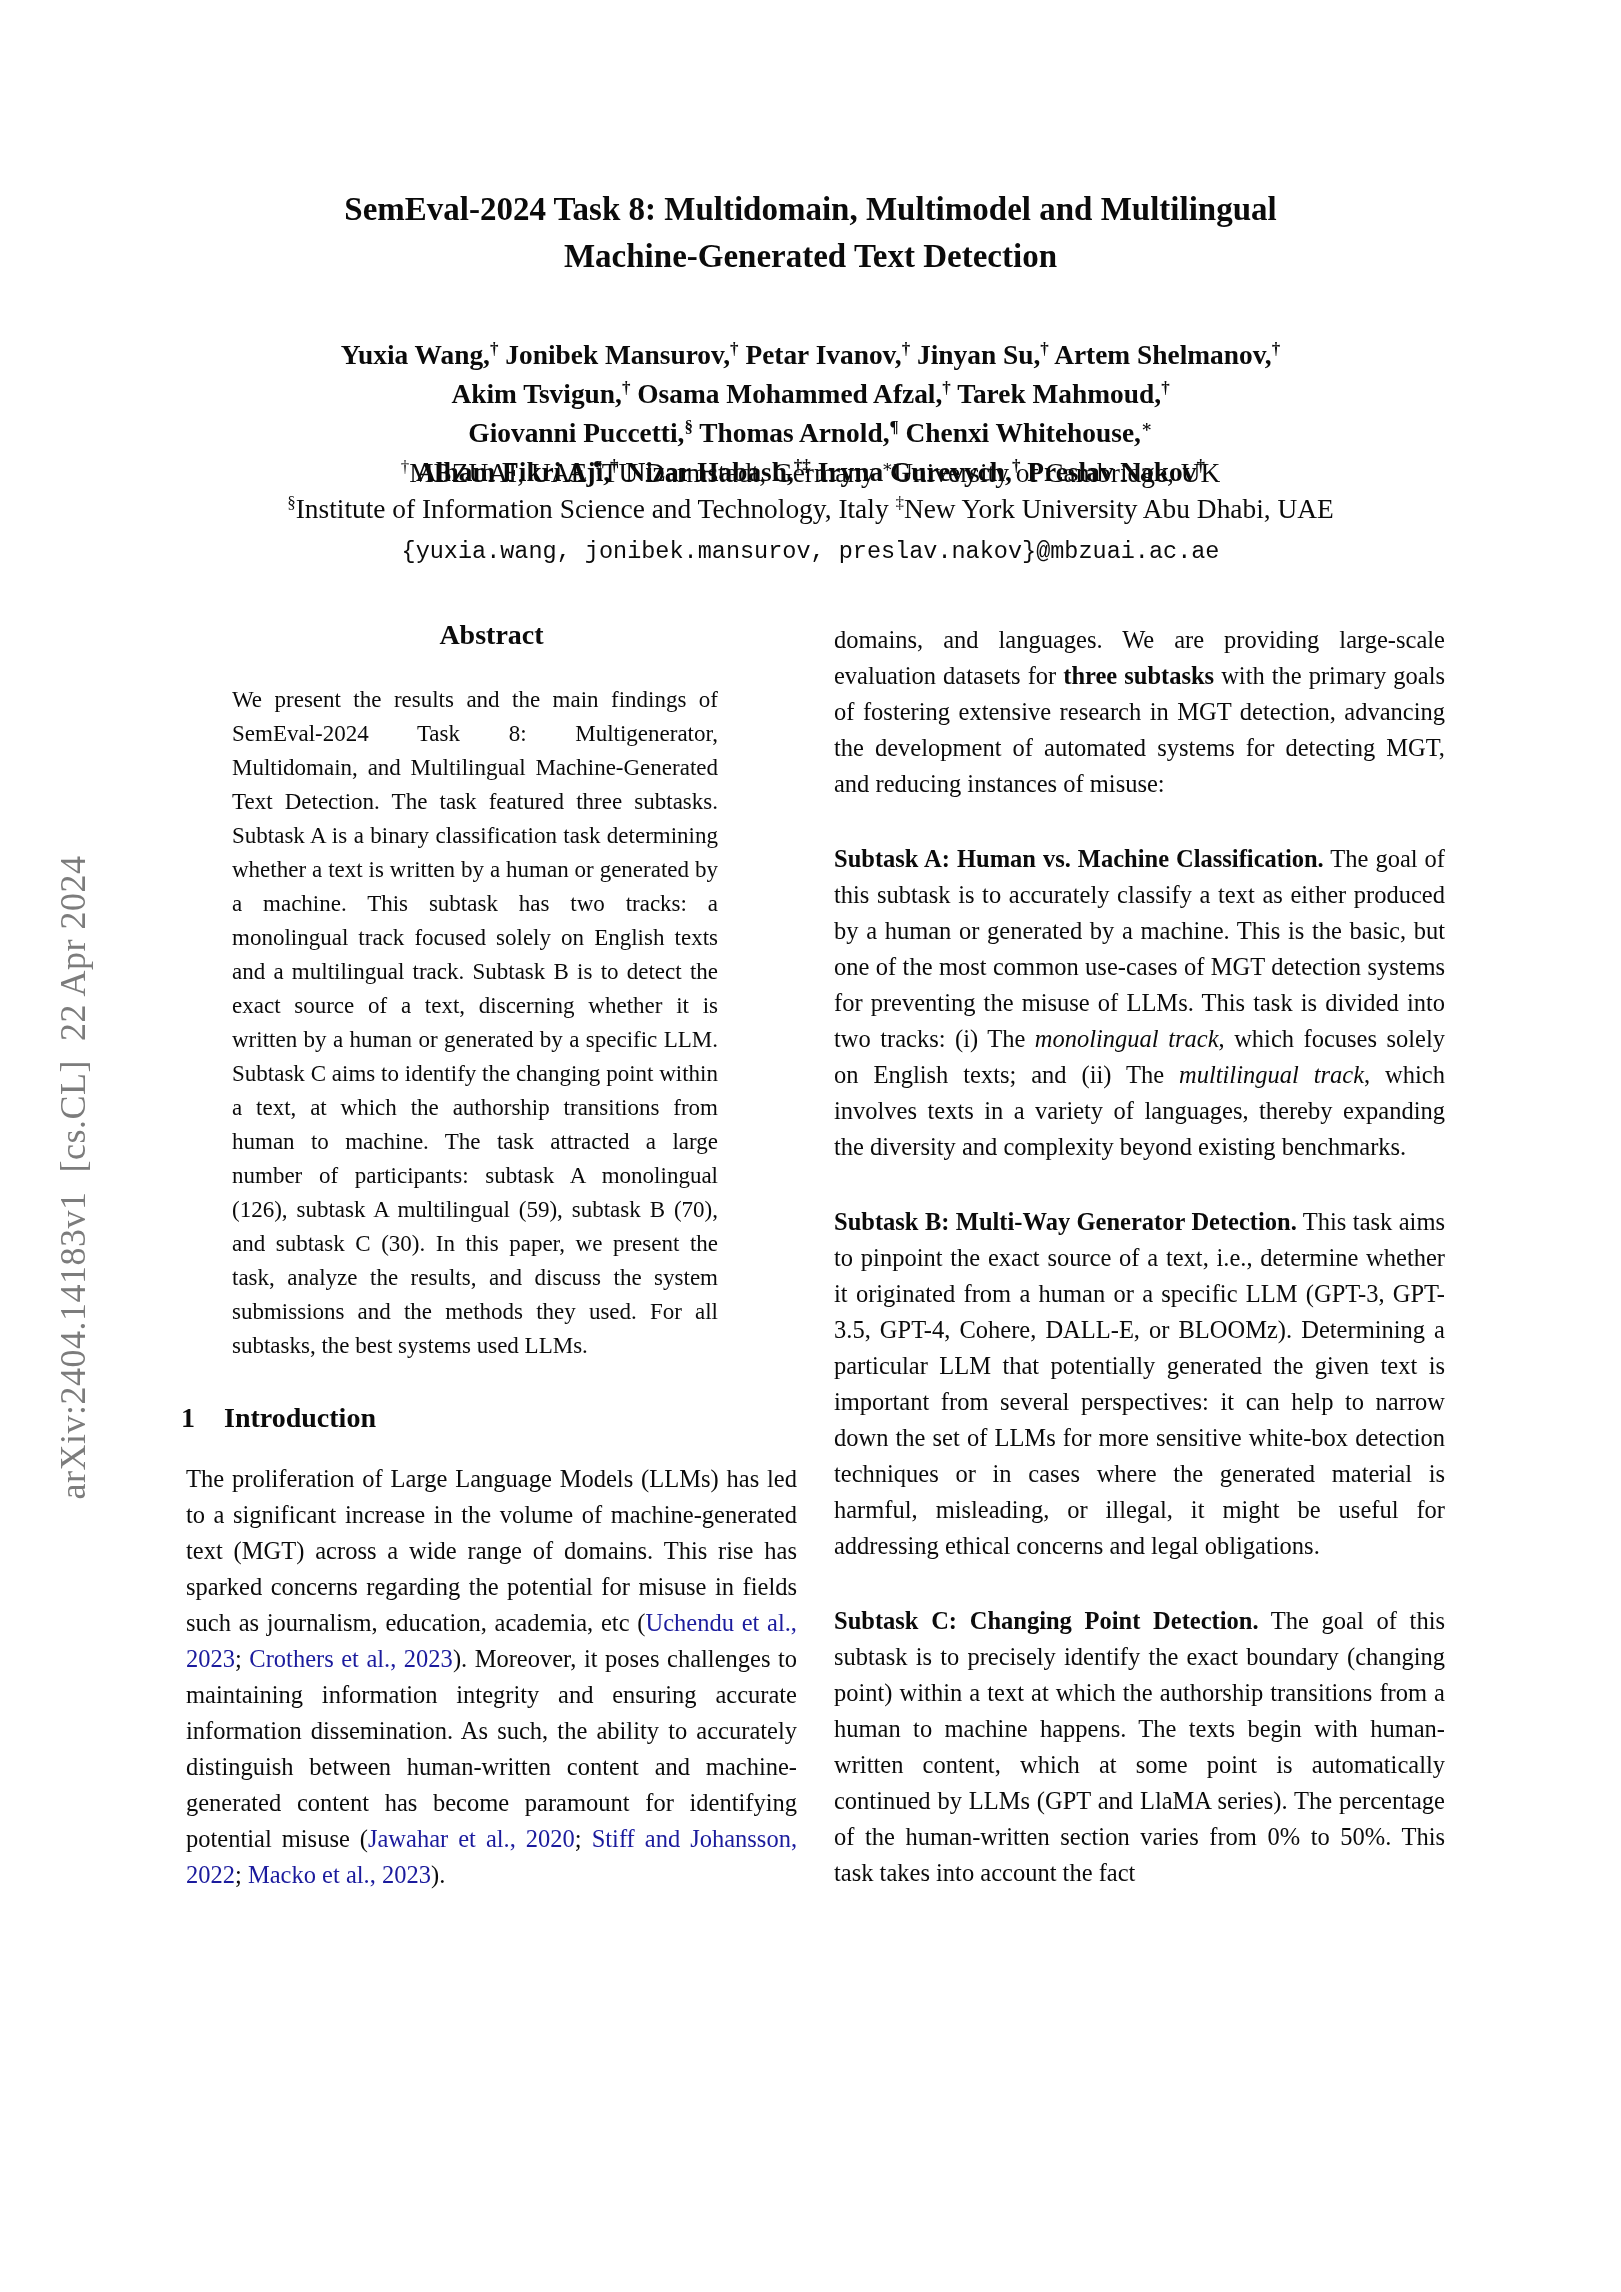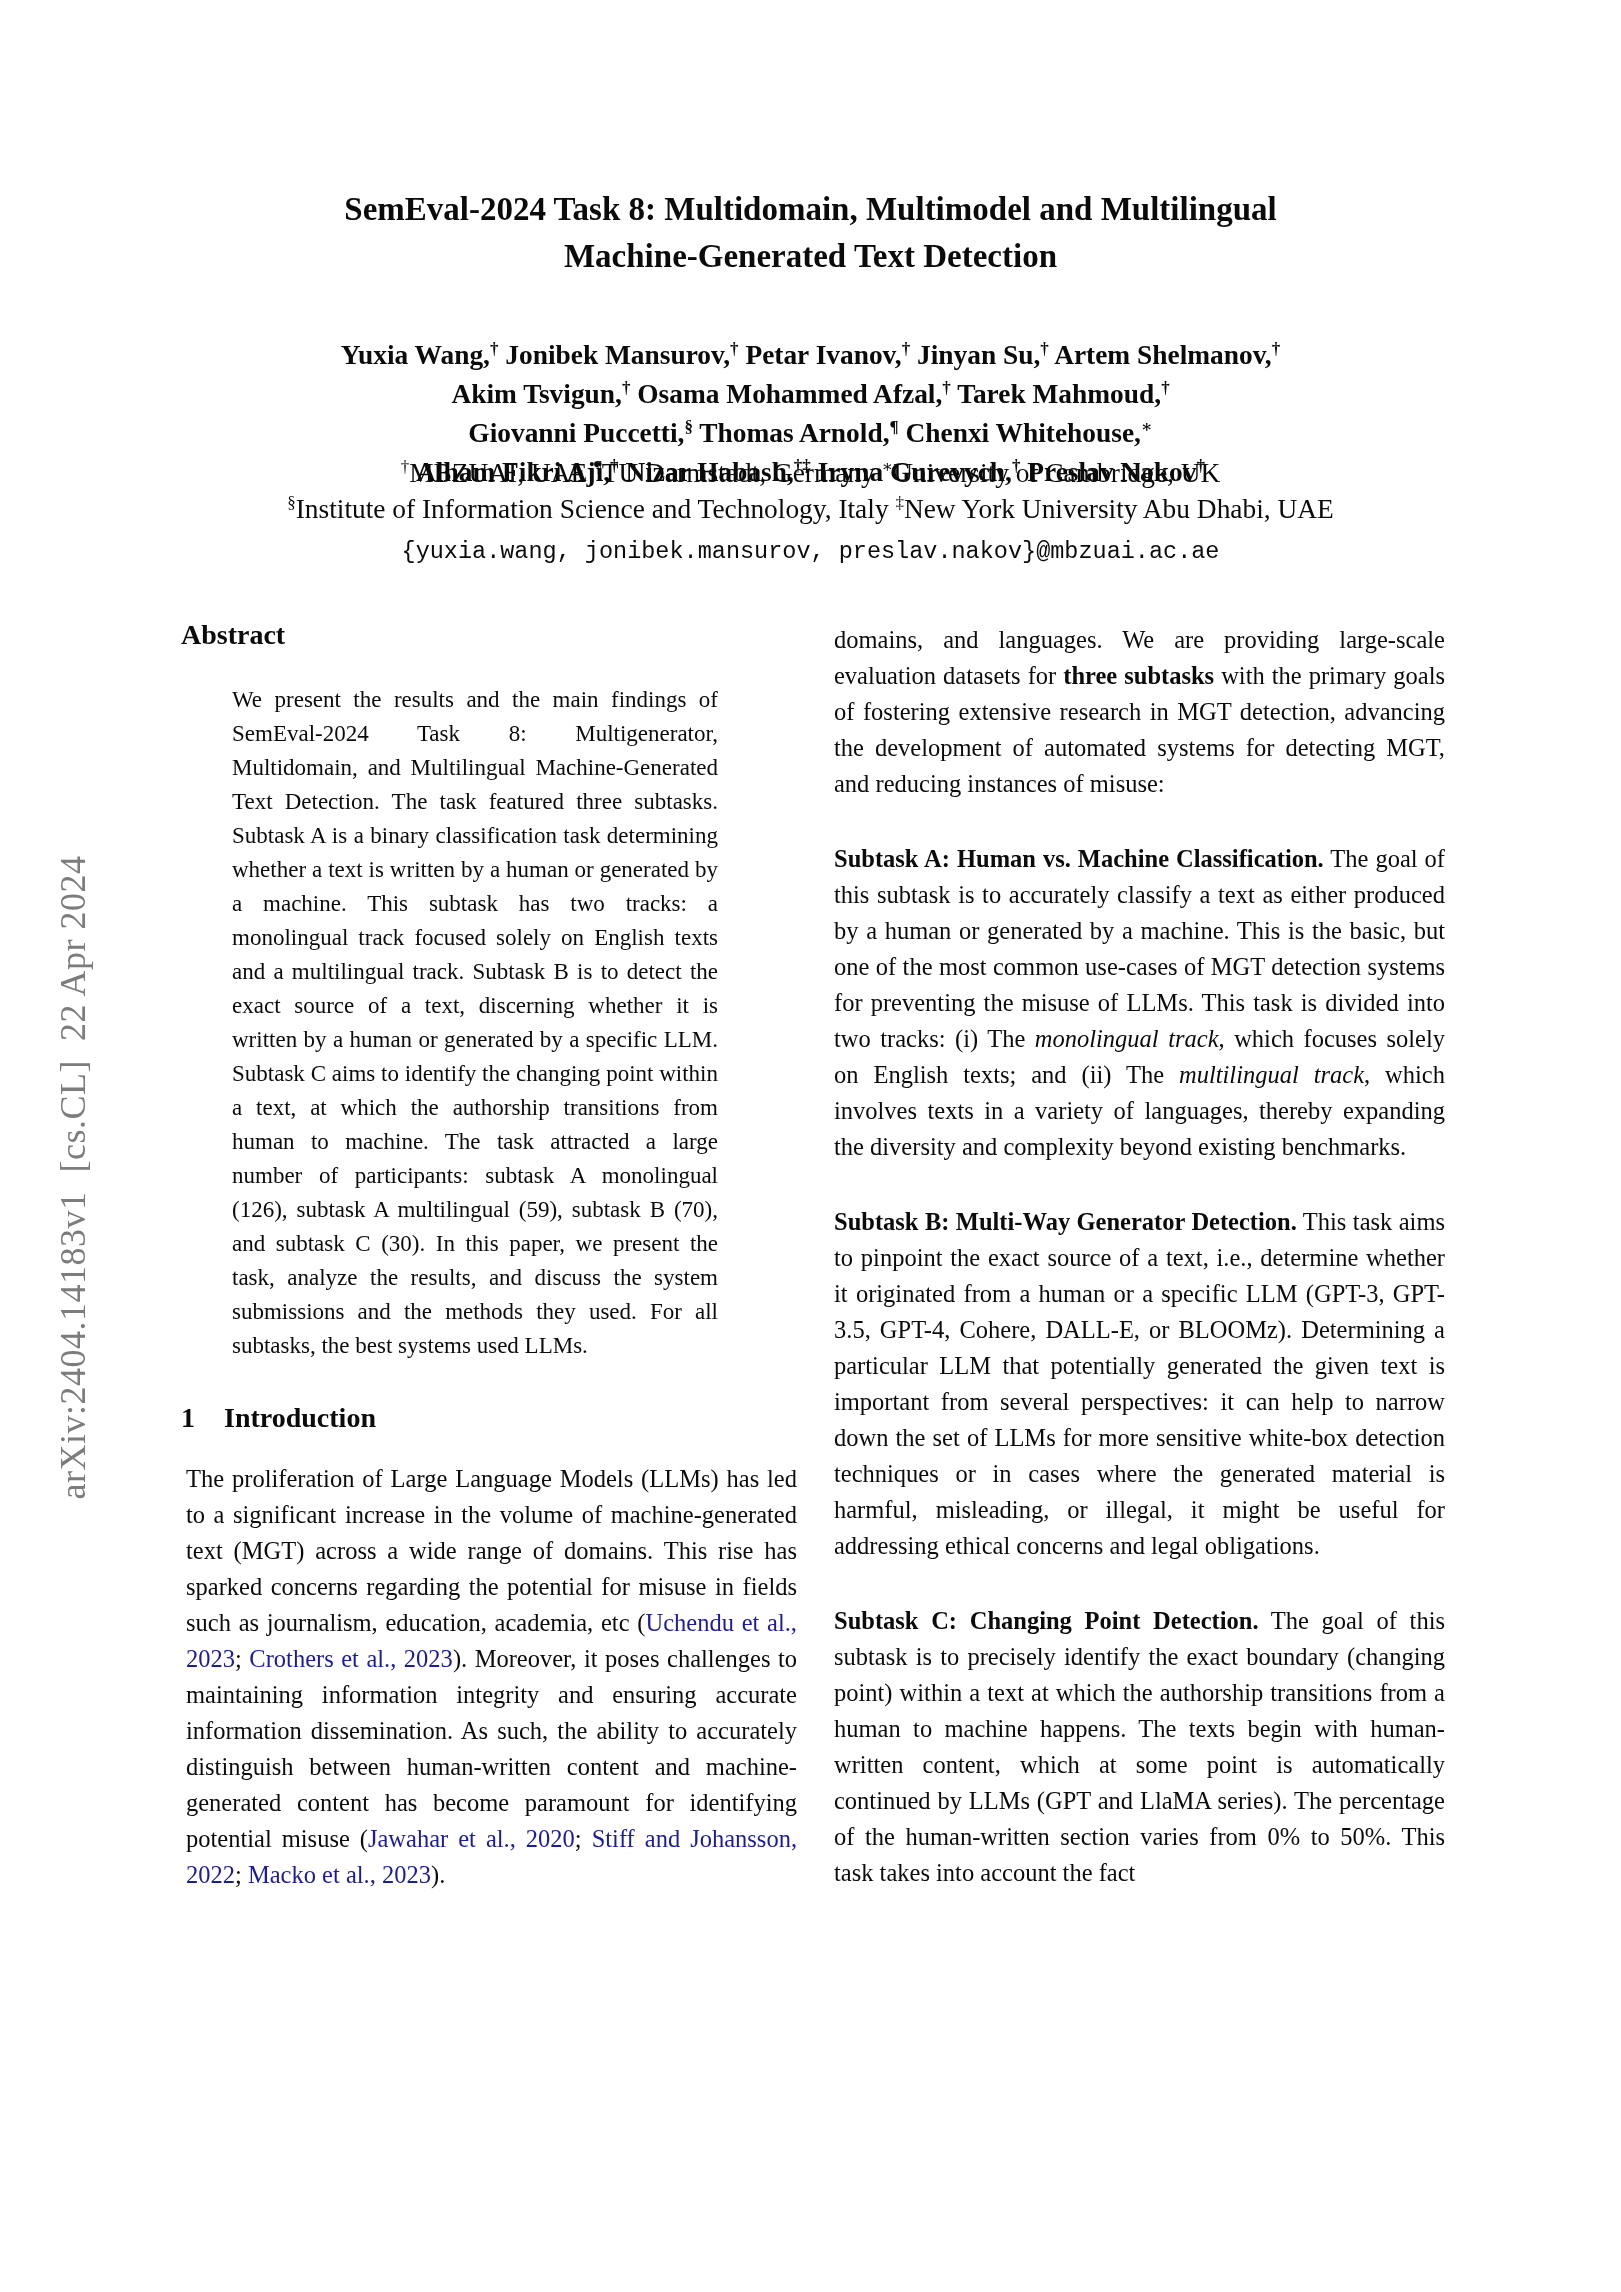--- a/index.html
+++ b/index.html
@@ -60,20 +60,21 @@
     width:621px;
     font-size:24.5px; line-height:36px;
     text-align:justify;
     hyphens:auto; -webkit-hyphens:auto;
   }
   .col-left  { left:181px; }
   .col-right { left:829px; }
 
   .abs-head {
     margin:0 0 31px 0;
+    text-align:center;
     font-size:28px; font-weight:700; line-height:35px;
   }
   .abs-body {
     margin:0 84px 0 51px;
     font-size:23px; line-height:34px;
     text-align:justify;
   }
 
   .sec-head {
     margin:37px 0 25.5px 0;

